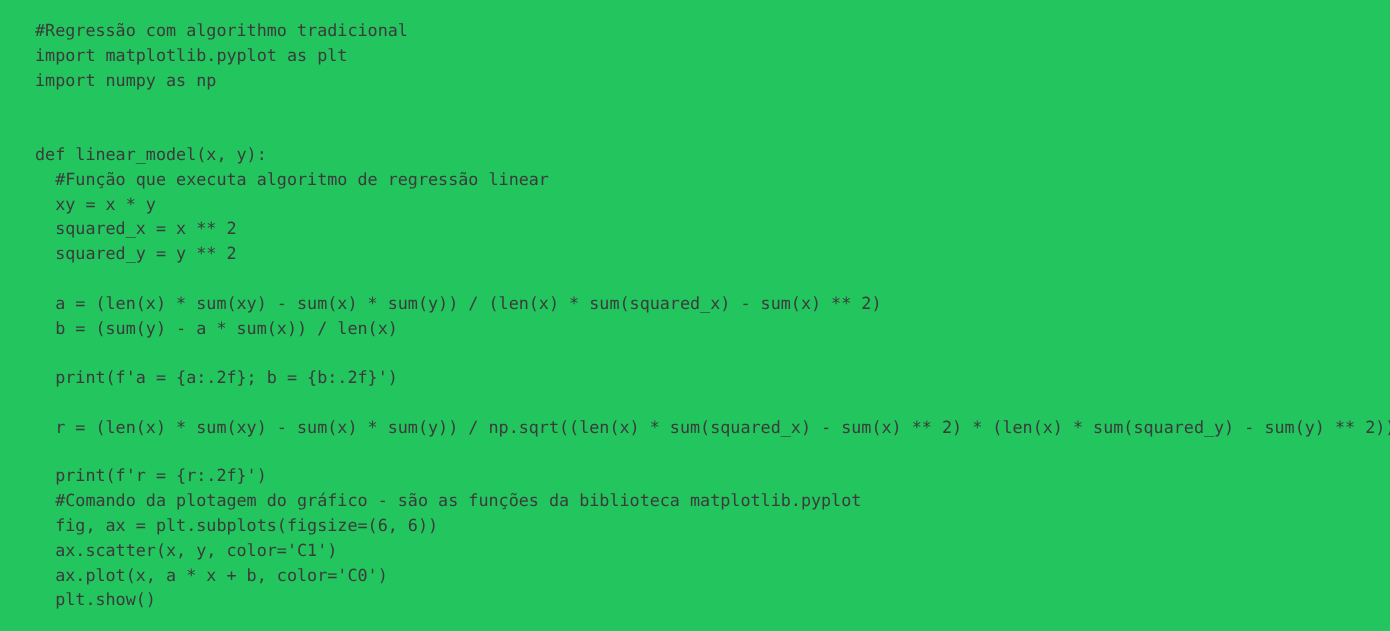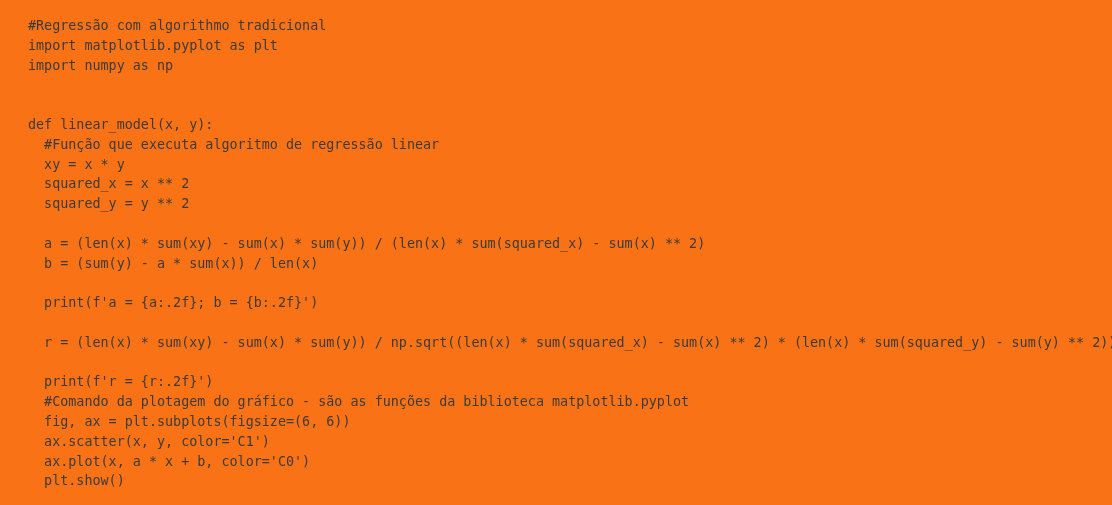--- a/index.html
+++ b/index.html
@@ -9,21 +9,21 @@
   body {
     width: 1112px;
     height: 505px;
     background: #ffffff;
     overflow: hidden;
   }
   .stage {
     position: relative;
     width: 1112px;
     height: 505px;
-    background: #f97316;
+    background: #22c55e;
     overflow: hidden;
   }
   .code-area {
     position: absolute;
     left: 28px;
     top: 16px;
     width: 1200px;
   }
   .code-line {
     font-family: "DejaVu Sans Mono", "Liberation Mono", monospace;

